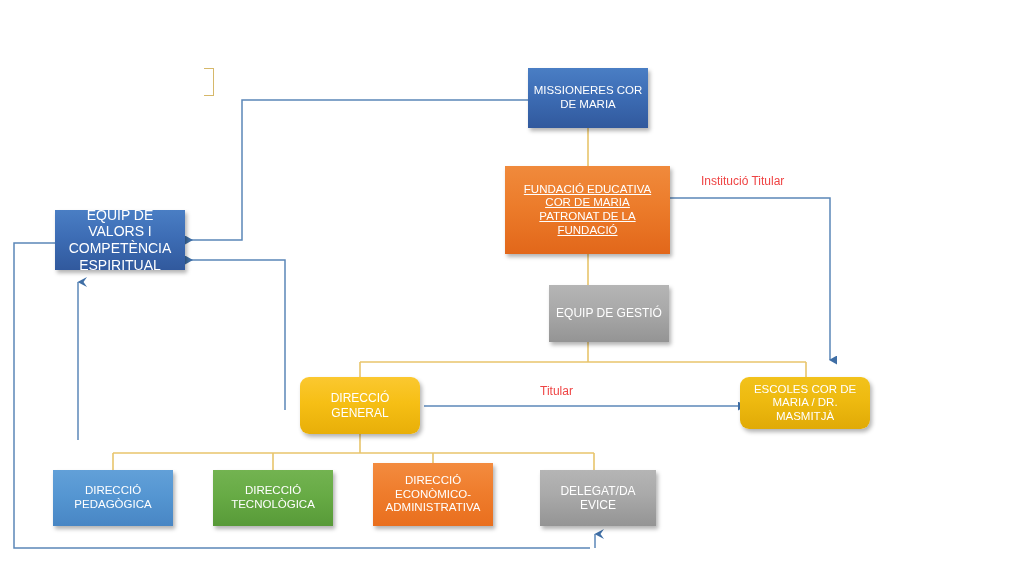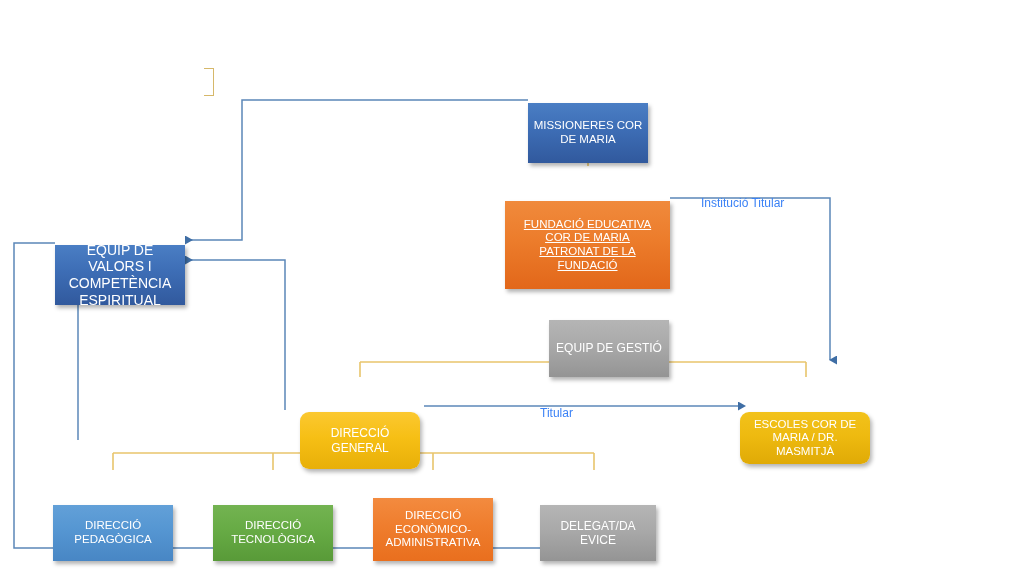--- a/index.html
+++ b/index.html
@@ -26,42 +26,40 @@
     position: absolute;
     display: flex;
     align-items: center;
     justify-content: center;
     text-align: center;
     color: #ffffff;
     line-height: 1.18;
     padding: 2px 5px;
     box-shadow: 2px 3px 4px rgba(0,0,0,0.30);
     z-index: 5;
-    margin-top: 35px;
   }
   .node .txt { width: 100%; display: block; }
   .node .u { text-decoration: underline; }
 
   
   .sq-blue   { background: linear-gradient(180deg, #4a7ec4 0%, #3d6db5 45%, #31599d 100%); }
   .sq-orange { background: linear-gradient(180deg, #f08a3c 0%, #ec7c2b 45%, #e2671a 100%); }
   .sq-gray   { background: linear-gradient(180deg, #b5b5b5 0%, #a9a9a9 45%, #949494 100%); }
   .sq-lblue  { background: linear-gradient(180deg, #62a0d8 0%, #5596d2 45%, #4886c4 100%); }
   .sq-green  { background: linear-gradient(180deg, #73b351 0%, #67ab45 45%, #589a38 100%); }
   .sq-orange2{ background: linear-gradient(180deg, #f38b3f 0%, #ef7d2d 45%, #e96f1e 100%); }
   .rnd-gold  { background: linear-gradient(180deg, #fbc830 0%, #f6bf15 45%, #e8af08 100%); border-radius: 9px; }
   .rnd-gold2 { background: linear-gradient(180deg, #f2c21b 0%, #eeba10 45%, #e0aa06 100%); border-radius: 9px; }
 
   .edge-label {
     position: absolute;
-    color: #3b82f6;
+    color: #ef4444;
     font-size: 12px;
     white-space: nowrap;
     z-index: 6;
-    margin-top: 22px;
   }
   .bracket {
     position: absolute;
     color: #d6b86a;
     z-index: 4;
   }
 </style>
 </head>
 <body>
 

